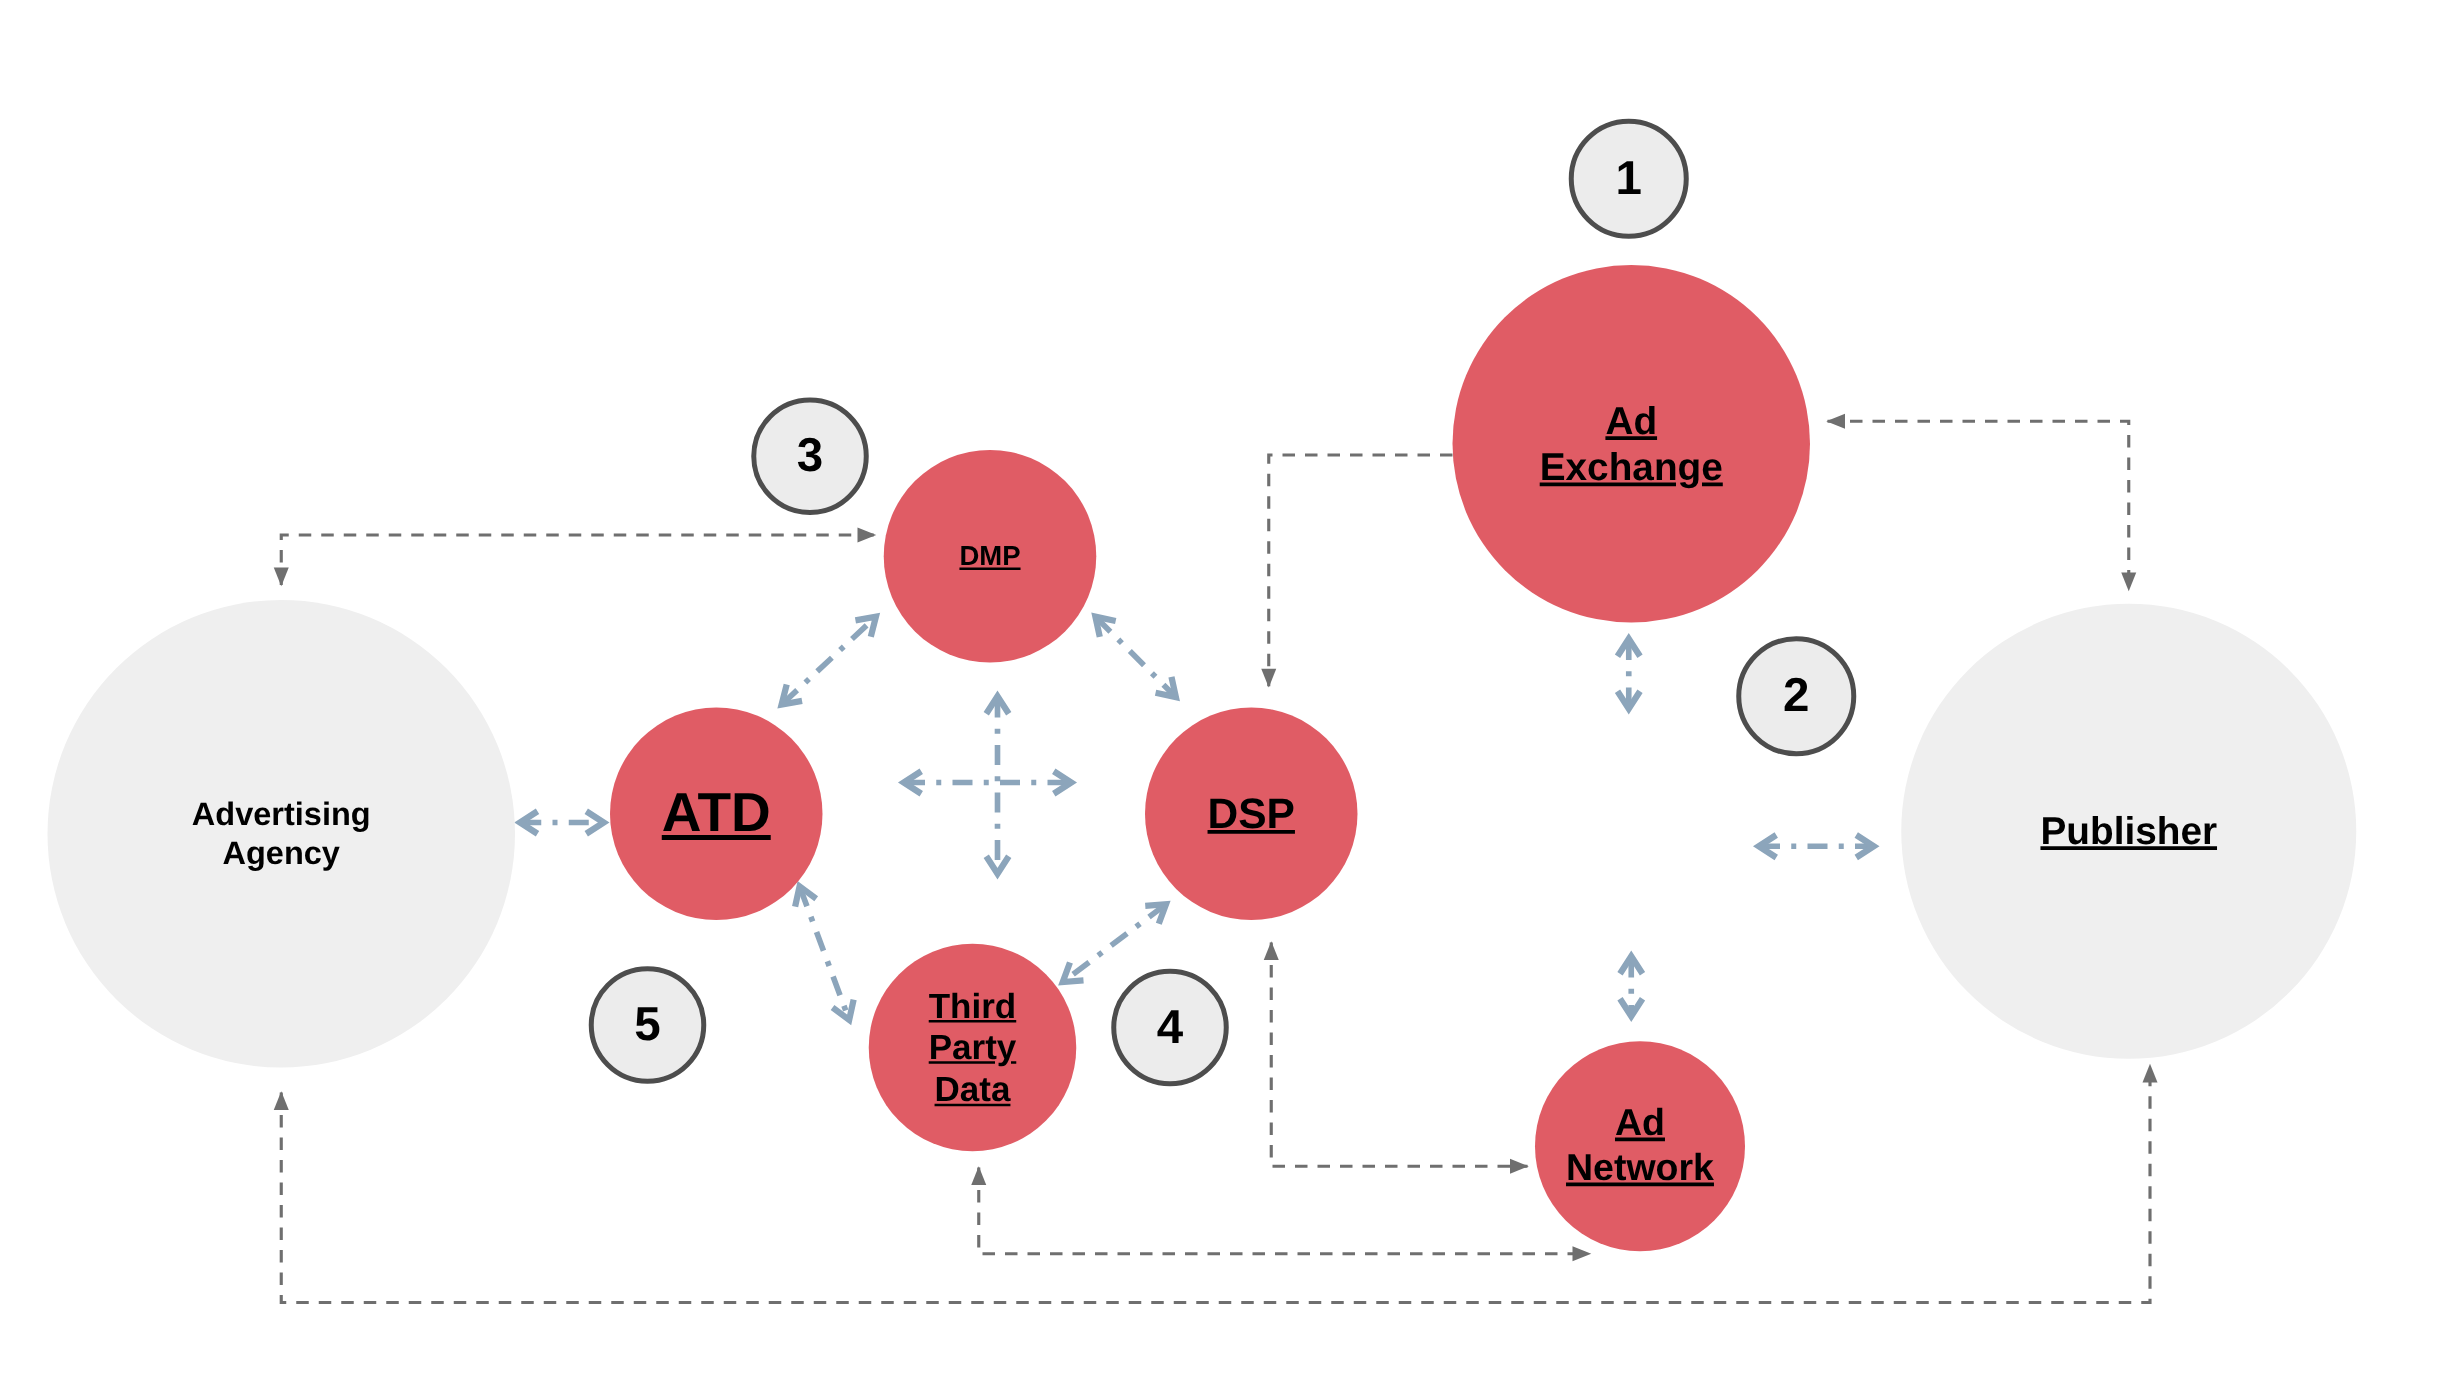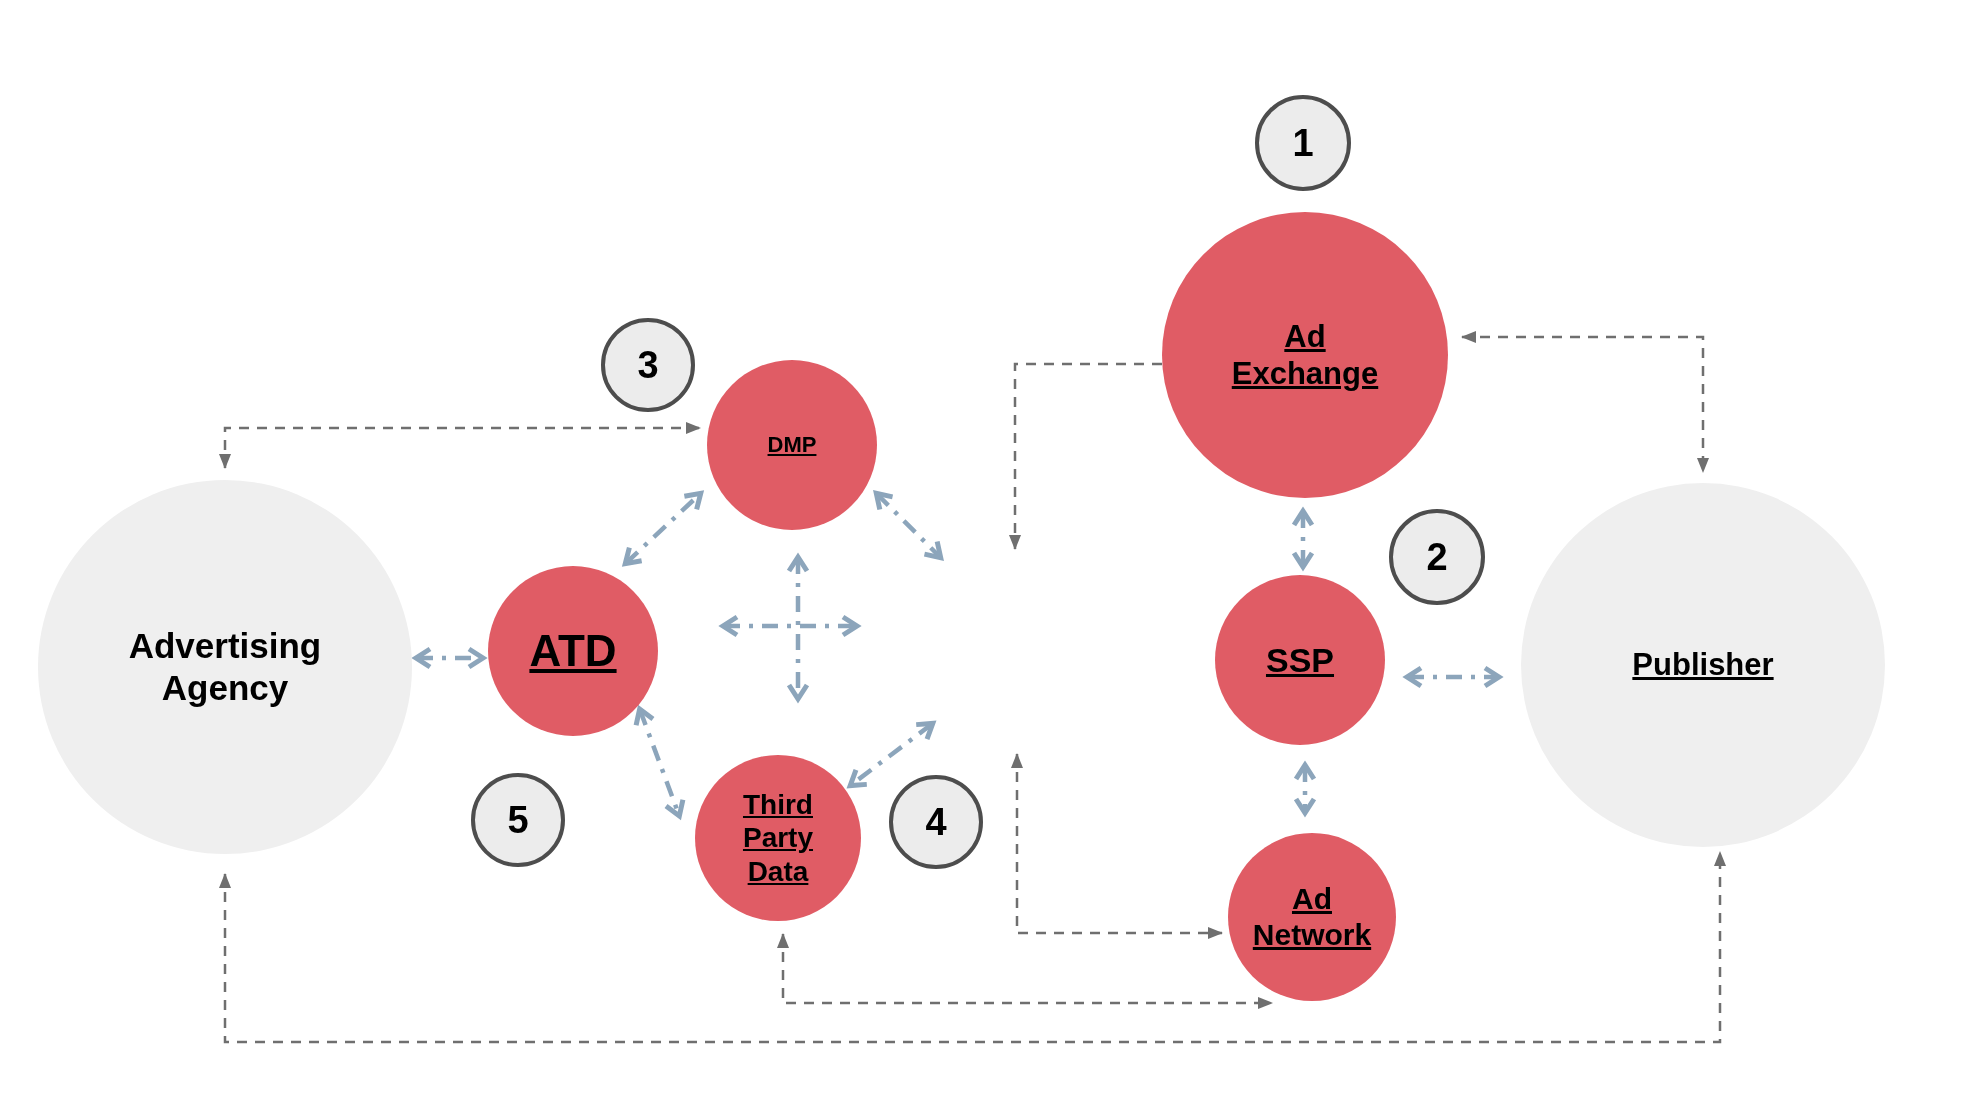--- a/index.html
+++ b/index.html
@@ -26,21 +26,21 @@
   .m-gray{fill:var(--arrow-gray);stroke:none;}
   .m-blue{fill:none;stroke:var(--arrow-blue);stroke-width:5;stroke-linejoin:miter;}
   .node{
     position:absolute;border-radius:50%;
     display:flex;align-items:center;justify-content:center;
     text-align:center;font-weight:bold;color:var(--label-color);
   }
   .node-label{white-space:pre-line;line-height:1.2;}
   .red{background:var(--node-red);text-decoration:underline;}
   .gray{background:var(--node-gray);}
-  .agency{left:38px;top:480px;width:374px;height:374px;font-size:35px;}
+  .agency{left:38px;top:480px;width:374px;height:374px;font-size:26px;}
   .publisher{left:1521px;top:483px;width:364px;height:364px;font-size:31px;text-decoration:underline;}
   .ad-exchange{left:1162px;top:212px;width:286px;height:286px;font-size:31px;}
   .dmp{left:707px;top:360px;width:170px;height:170px;font-size:22px;}
   .atd{left:488px;top:566px;width:170px;height:170px;font-size:44px;}
   .dsp{left:916px;top:566px;width:170px;height:170px;font-size:34px;}
   .tpd{left:695px;top:755px;width:166px;height:166px;font-size:28px;}
   .ssp{left:1215px;top:575px;width:170px;height:170px;font-size:34px;}
   .ad-network{left:1228px;top:833px;width:168px;height:168px;font-size:30px;}
   .badge{
     position:absolute;border-radius:50%;
@@ -99,27 +99,27 @@
   <div class="node red ad-exchange">
     <span class="node-label">Ad
 Exchange</span>
   </div>
   <div class="node red dmp">
     <span class="node-label">DMP</span>
   </div>
   <div class="node red atd">
     <span class="node-label">ATD</span>
   </div>
+  <div class="node red dsp">
+    <span class="node-label">DSP</span>
+  </div>
   <div class="node red tpd">
     <span class="node-label">Third
 Party
 Data</span>
-  </div>
-  <div class="node red ssp">
-    <span class="node-label">SSP</span>
   </div>
   <div class="node red ad-network">
     <span class="node-label">Ad
 Network</span>
   </div>
 
   <div class="badge b1">
     <span>1</span>
   </div>
   <div class="badge b2">

